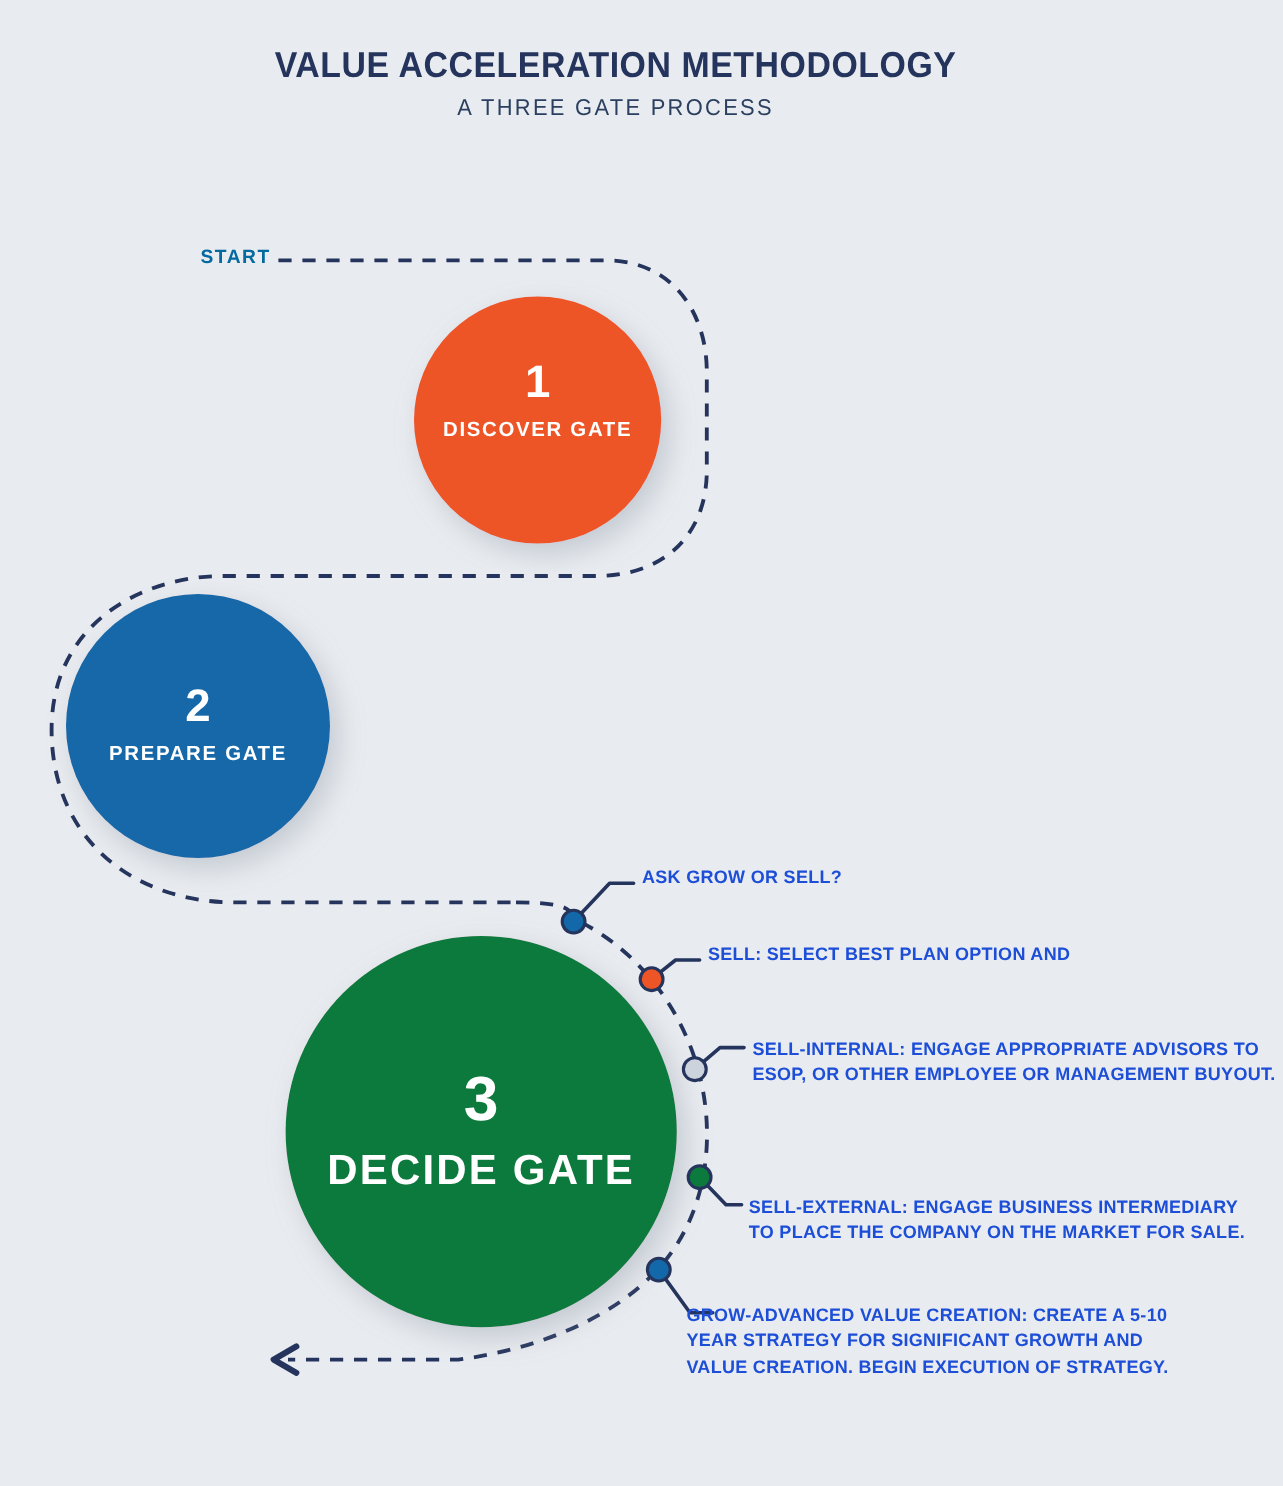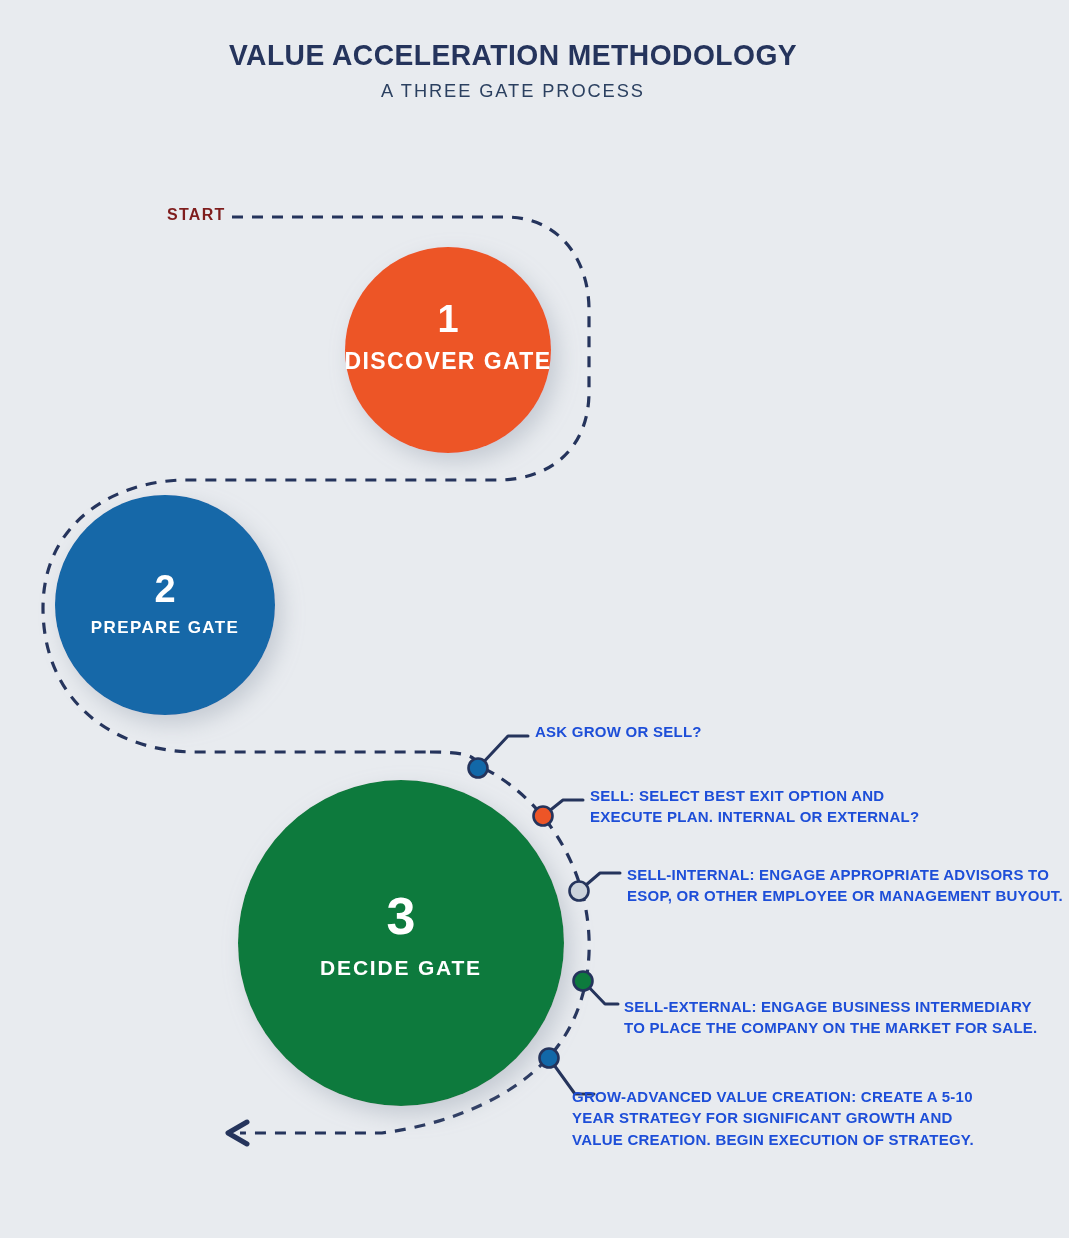--- a/index.html
+++ b/index.html
@@ -70,38 +70,38 @@
     display: block;
   }
   .gate-name {
     font-weight: bold;
     display: block;
     letter-spacing: 1.4px;
   }
 
   #gate1-label { left: 330px; top: 300px; width: 236px; }
   #gate1-label .gate-num  { font-size: 38px; }
-  #gate1-label .gate-name { font-size: 23px; margin-top: 10px; }
+  #gate1-label .gate-name { font-size: 17px; margin-top: 10px; }
 
   #gate2-label { left: 47px; top: 570px; width: 236px; }
   #gate2-label .gate-num  { font-size: 38px; }
   #gate2-label .gate-name { font-size: 17px; margin-top: 10px; text-align: center; }
 
   #gate3-label { left: 238px; top: 890px; width: 326px; }
   #gate3-label .gate-num  { font-size: 52px; }
-  #gate3-label .gate-name { font-size: 21px; margin-top: 14px; letter-spacing: 1.8px; }
+  #gate3-label .gate-name { font-size: 35px; margin-top: 14px; letter-spacing: 1.8px; }
 
   
   #start-label {
     position: absolute;
     left: 167px;
     top: 206px;
     font-size: 16px;
     font-weight: bold;
-    color: #7f1d1d;
+    color: #0369a1;
     letter-spacing: 1.3px;
   }
 
   
   .annotation {
     position: absolute;
     font-size: 15px;
     font-weight: bold;
     color: #1d4ed8;
     letter-spacing: 0.25px;
@@ -193,22 +193,21 @@
   <div id="gate3-label" class="gate-label">
     <span class="gate-num">3</span>
     <span class="gate-name">DECIDE GATE</span>
   </div>
 
   <div id="ann-1" class="annotation">
     <span class="ann-line">ASK GROW OR SELL?</span>
   </div>
 
   <div id="ann-2" class="annotation">
-    <span class="ann-line">SELL: SELECT BEST EXIT OPTION AND</span>
-    <span class="ann-line">EXECUTE PLAN. INTERNAL OR EXTERNAL?</span>
+    <span class="ann-line">SELL: SELECT BEST PLAN OPTION AND</span>
   </div>
 
   <div id="ann-3" class="annotation">
     <span class="ann-line">SELL-INTERNAL: ENGAGE APPROPRIATE ADVISORS TO</span>
     <span class="ann-line">ESOP, OR OTHER EMPLOYEE OR MANAGEMENT BUYOUT.</span>
   </div>
 
   <div id="ann-4" class="annotation">
     <span class="ann-line">SELL-EXTERNAL: ENGAGE BUSINESS INTERMEDIARY</span>
     <span class="ann-line">TO PLACE THE COMPANY ON THE MARKET FOR SALE.</span>

